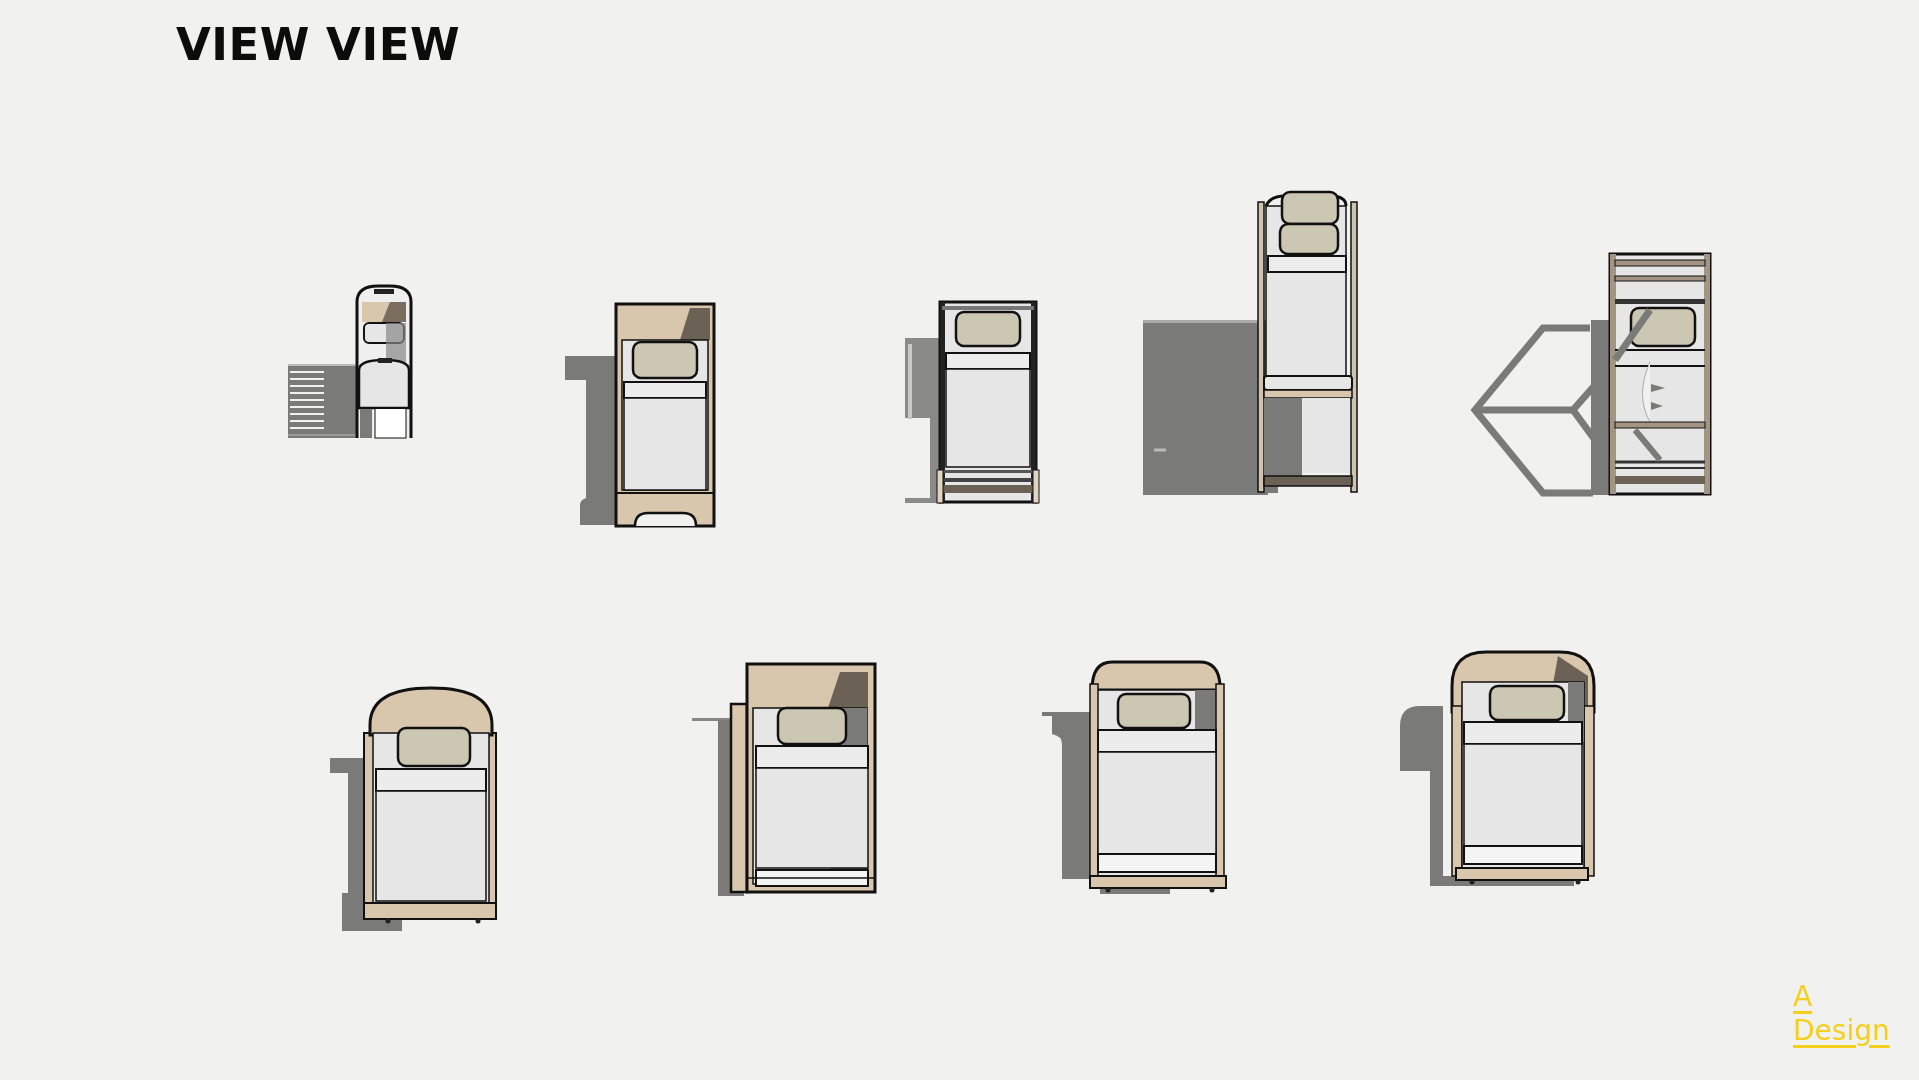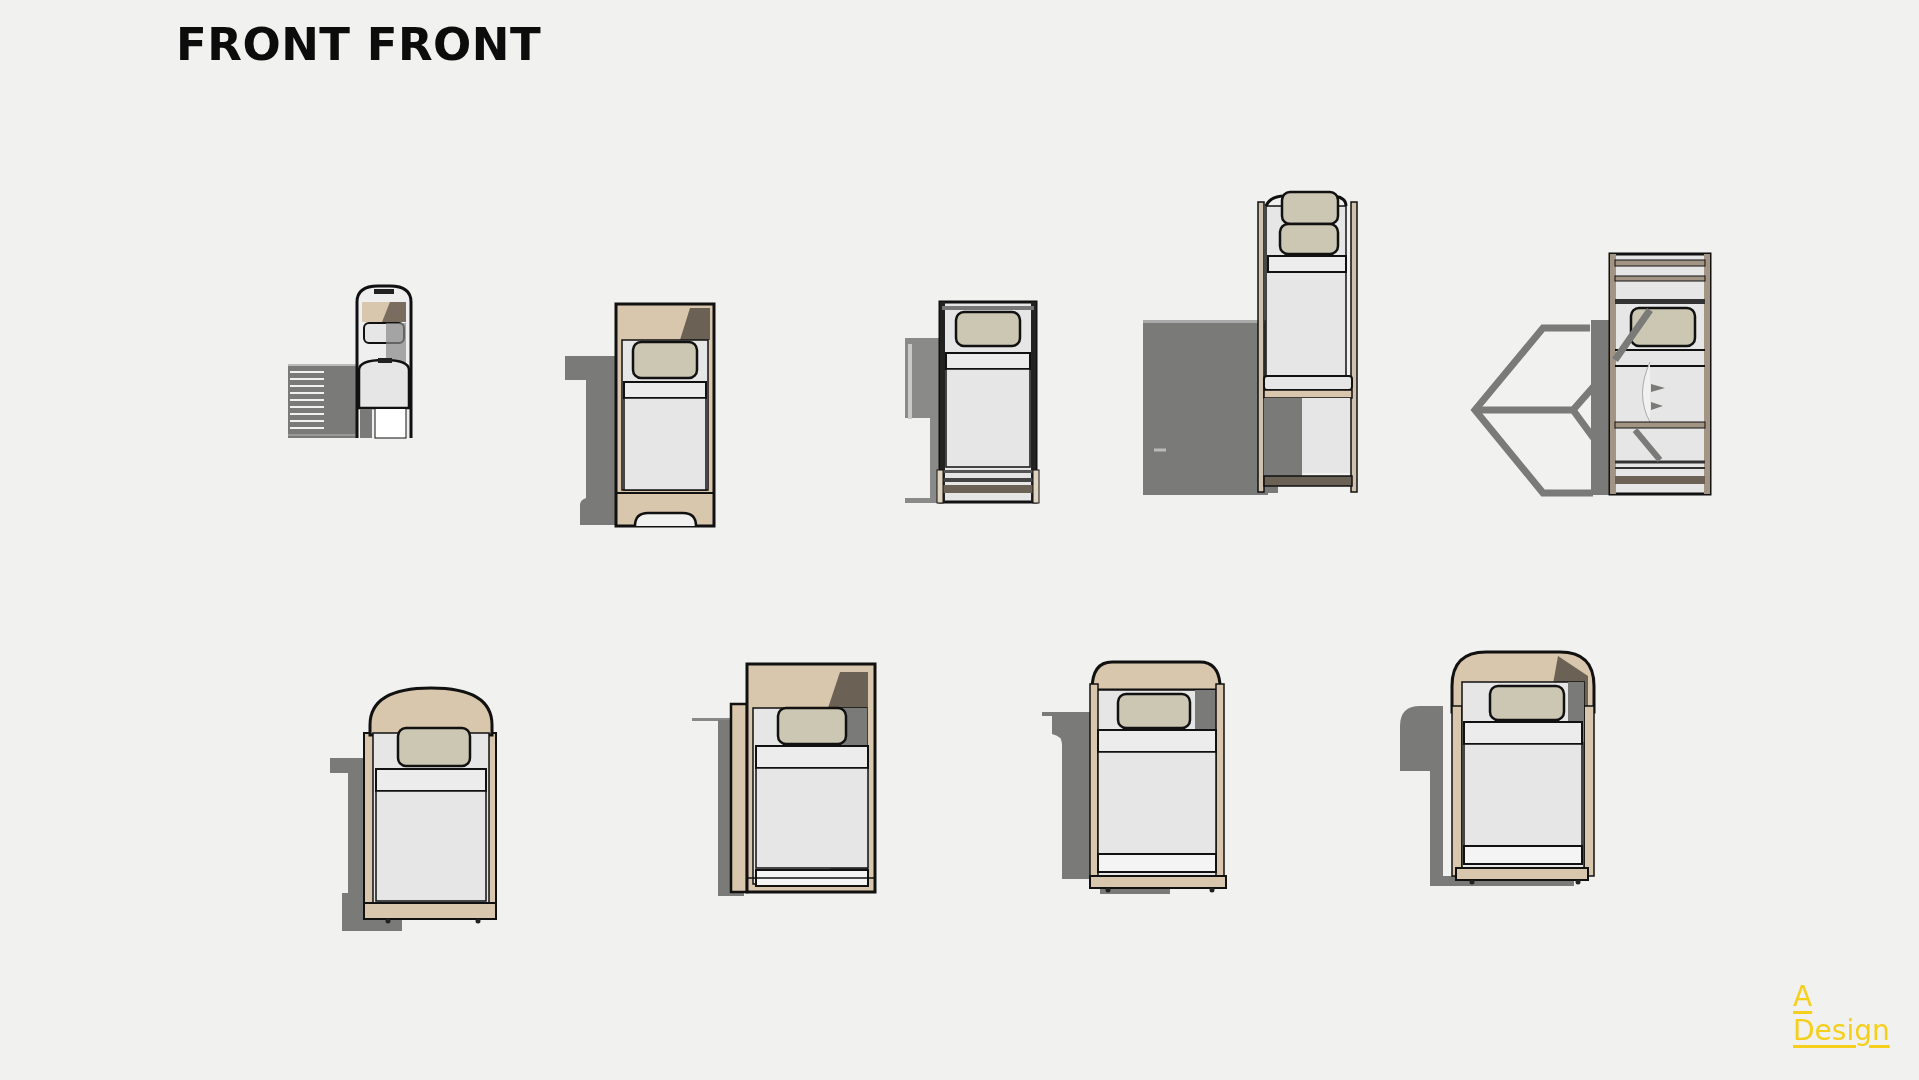--- a/index.html
+++ b/index.html
@@ -6,21 +6,21 @@
   body{width:1919px;height:1080px;background:#f1f1ef;position:relative;overflow:hidden;font-family:"DejaVu Sans","Liberation Sans",sans-serif;}
   .title{position:absolute;left:176px;top:18px;font-size:45px;font-weight:bold;letter-spacing:0.5px;color:#0c0c0c;font-family:"DejaVu Sans",sans-serif;}
   .logo{position:absolute;left:1793px;top:980px;color:#f6cf1c;font-family:"DejaVu Sans",sans-serif;font-size:28px;line-height:34px;}
   .logo span{display:block;text-decoration:underline;text-decoration-thickness:3px;text-underline-offset:5px;}
   .drawing{position:absolute;}
   svg{display:block;overflow:visible;}
 </style>
 </head>
 <body>
 
-<div class="title">FRONT FRONT</div>
+<div class="title">VIEW VIEW</div>
 
 <div class="drawing" style="left:284px;top:280px;">
 <svg width="140" height="165" viewBox="0 0 140 165">
   <rect x="4" y="84" width="76" height="74" fill="#7a7a78"></rect>
   <g stroke="#f1f1ef" stroke-width="2">
     <line x1="6" y1="92" x2="40" y2="92"></line>
         <line x1="6" y1="99" x2="40" y2="99"></line>
         <line x1="6" y1="106" x2="40" y2="106"></line>
     <line x1="6" y1="113" x2="40" y2="113"></line>
         <line x1="6" y1="120" x2="40" y2="120"></line>

